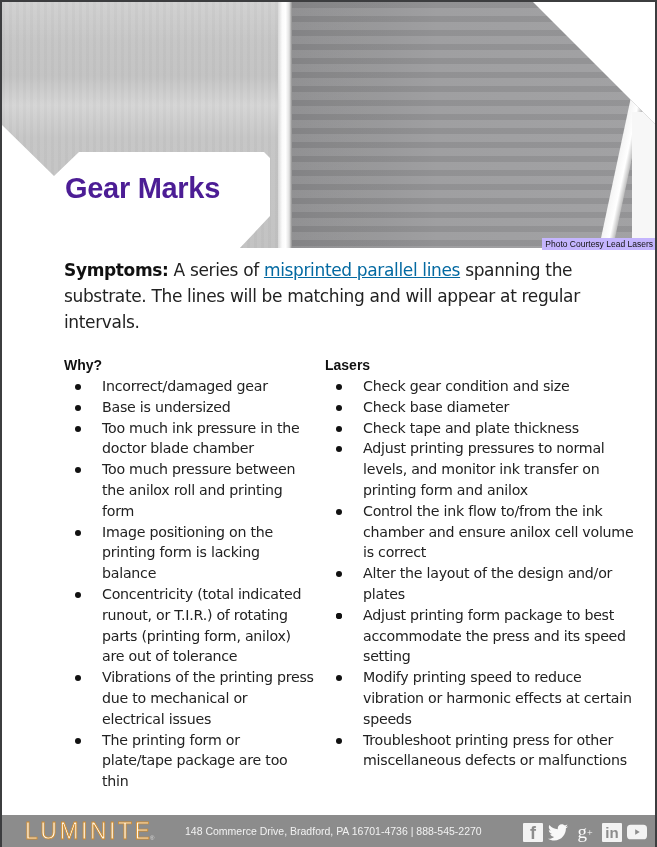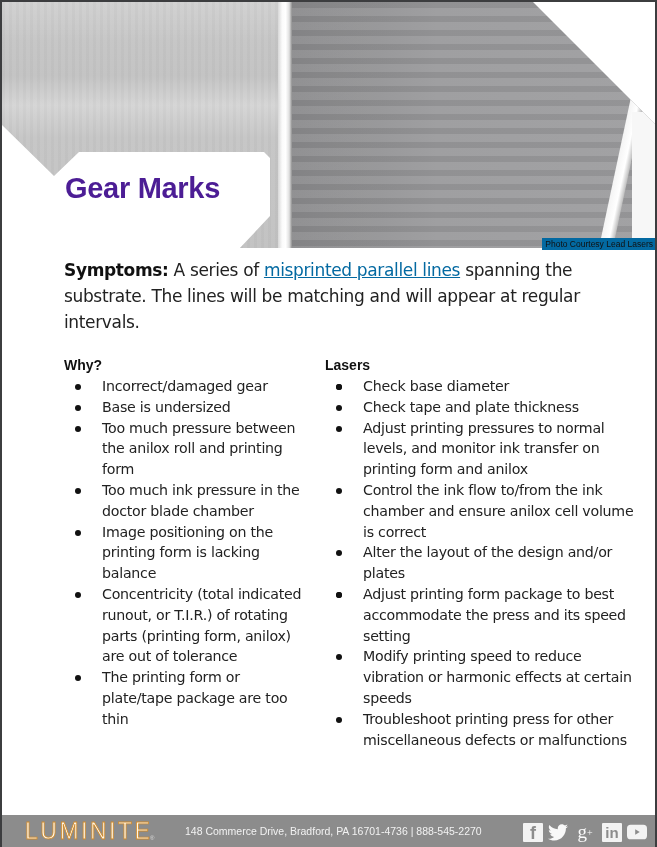--- a/index.html
+++ b/index.html
@@ -38,21 +38,21 @@
       position: absolute; left: 612px; top: 90px; width: 14px; height: 170px;
       background: linear-gradient(90deg, #f4f4f4, #ffffff 60%, #bdbdbd);
       transform: skewX(-12deg);
     }
     .hero-edge2 {
       position: absolute; left: 630px; top: 110px; width: 23px; height: 150px;
       background: #f7f7f7;
     }
     .photo-credit {
       position: absolute; right: 0; top: 236px; height: 12px;
-      background: #0369a1; color: #111; font-family: "Liberation Sans", sans-serif;
+      background: #c4b5fd; color: #111; font-family: "Liberation Sans", sans-serif;
       font-size: 8.5px; line-height: 12px; padding: 0 2px 0 3px;
     }
     
     .title-tab {
       position: absolute; left: 0; top: 123px; width: 268px; height: 125px;
       background: #ffffff;
       clip-path: polygon(0 0, 52px 51px, 77px 27px, 262px 27px, 268px 33px, 268px 91px, 236px 125px, 0 125px);
     }
     .title {
       position: absolute; left: 63px; top: 172px;
@@ -132,32 +132,33 @@
   <div class="title-tab"></div>
   <h1 class="title">Gear Marks</h1>
 
   <p class="symptoms"><b>Symptoms:</b><span> A series of </span><a>misprinted parallel lines</a><span> spanning the substrate. The lines will be matching and will appear at regular intervals.</span></p>
 
   <section class="col col-why">
     <h3>Why?</h3>
     <ul>
       <li><span class="bullet"></span><span>Incorrect/damaged gear</span></li>
       <li><span class="bullet"></span><span>Base is undersized</span></li>
+      <li><span class="bullet"></span><span>Too much ink pressure in the doctor blade chamber</span></li>
       <li><span class="bullet"></span><span>Too much pressure between the anilox roll and printing form</span></li>
-      <li><span class="bullet"></span><span>Too much ink pressure in the doctor blade chamber</span></li>
       <li><span class="bullet"></span><span>Image positioning on the printing form is lacking balance</span></li>
       <li><span class="bullet"></span><span>Concentricity (total indicated runout, or T.I.R.) of rotating parts (printing form, anilox) are out of tolerance</span></li>
+      <li><span class="bullet"></span><span>Vibrations of the printing press due to mechanical or electrical issues</span></li>
       <li><span class="bullet"></span><span>The printing form or plate/tape package are too thin</span></li>
     </ul>
   </section>
 
   <section class="col col-fixes">
     <h3>Lasers</h3>
     <ul>
-      <li><span class="bullet"></span></li>
+      <li><span class="bullet"></span><span>Check gear condition and size</span></li>
       <li><span class="bullet"></span><span>Check base diameter</span></li>
       <li><span class="bullet"></span><span>Check tape and plate thickness</span></li>
       <li><span class="bullet"></span><span>Adjust printing pressures to normal levels, and monitor ink transfer on printing form and anilox</span></li>
       <li><span class="bullet"></span><span>Control the ink flow to/from the ink chamber and ensure anilox cell volume is correct</span></li>
       <li><span class="bullet"></span><span>Alter the layout of the design and/or plates</span></li>
       <li><span class="bullet"></span></li>
       <li><span class="bullet"></span><span>Adjust printing form package to best accommodate the press and its speed setting</span></li>
       <li><span class="bullet"></span><span>Modify printing speed to reduce vibration or harmonic effects at certain speeds</span></li>
       <li><span class="bullet"></span><span>Troubleshoot printing press for other miscellaneous defects or malfunctions</span></li>
     </ul>

